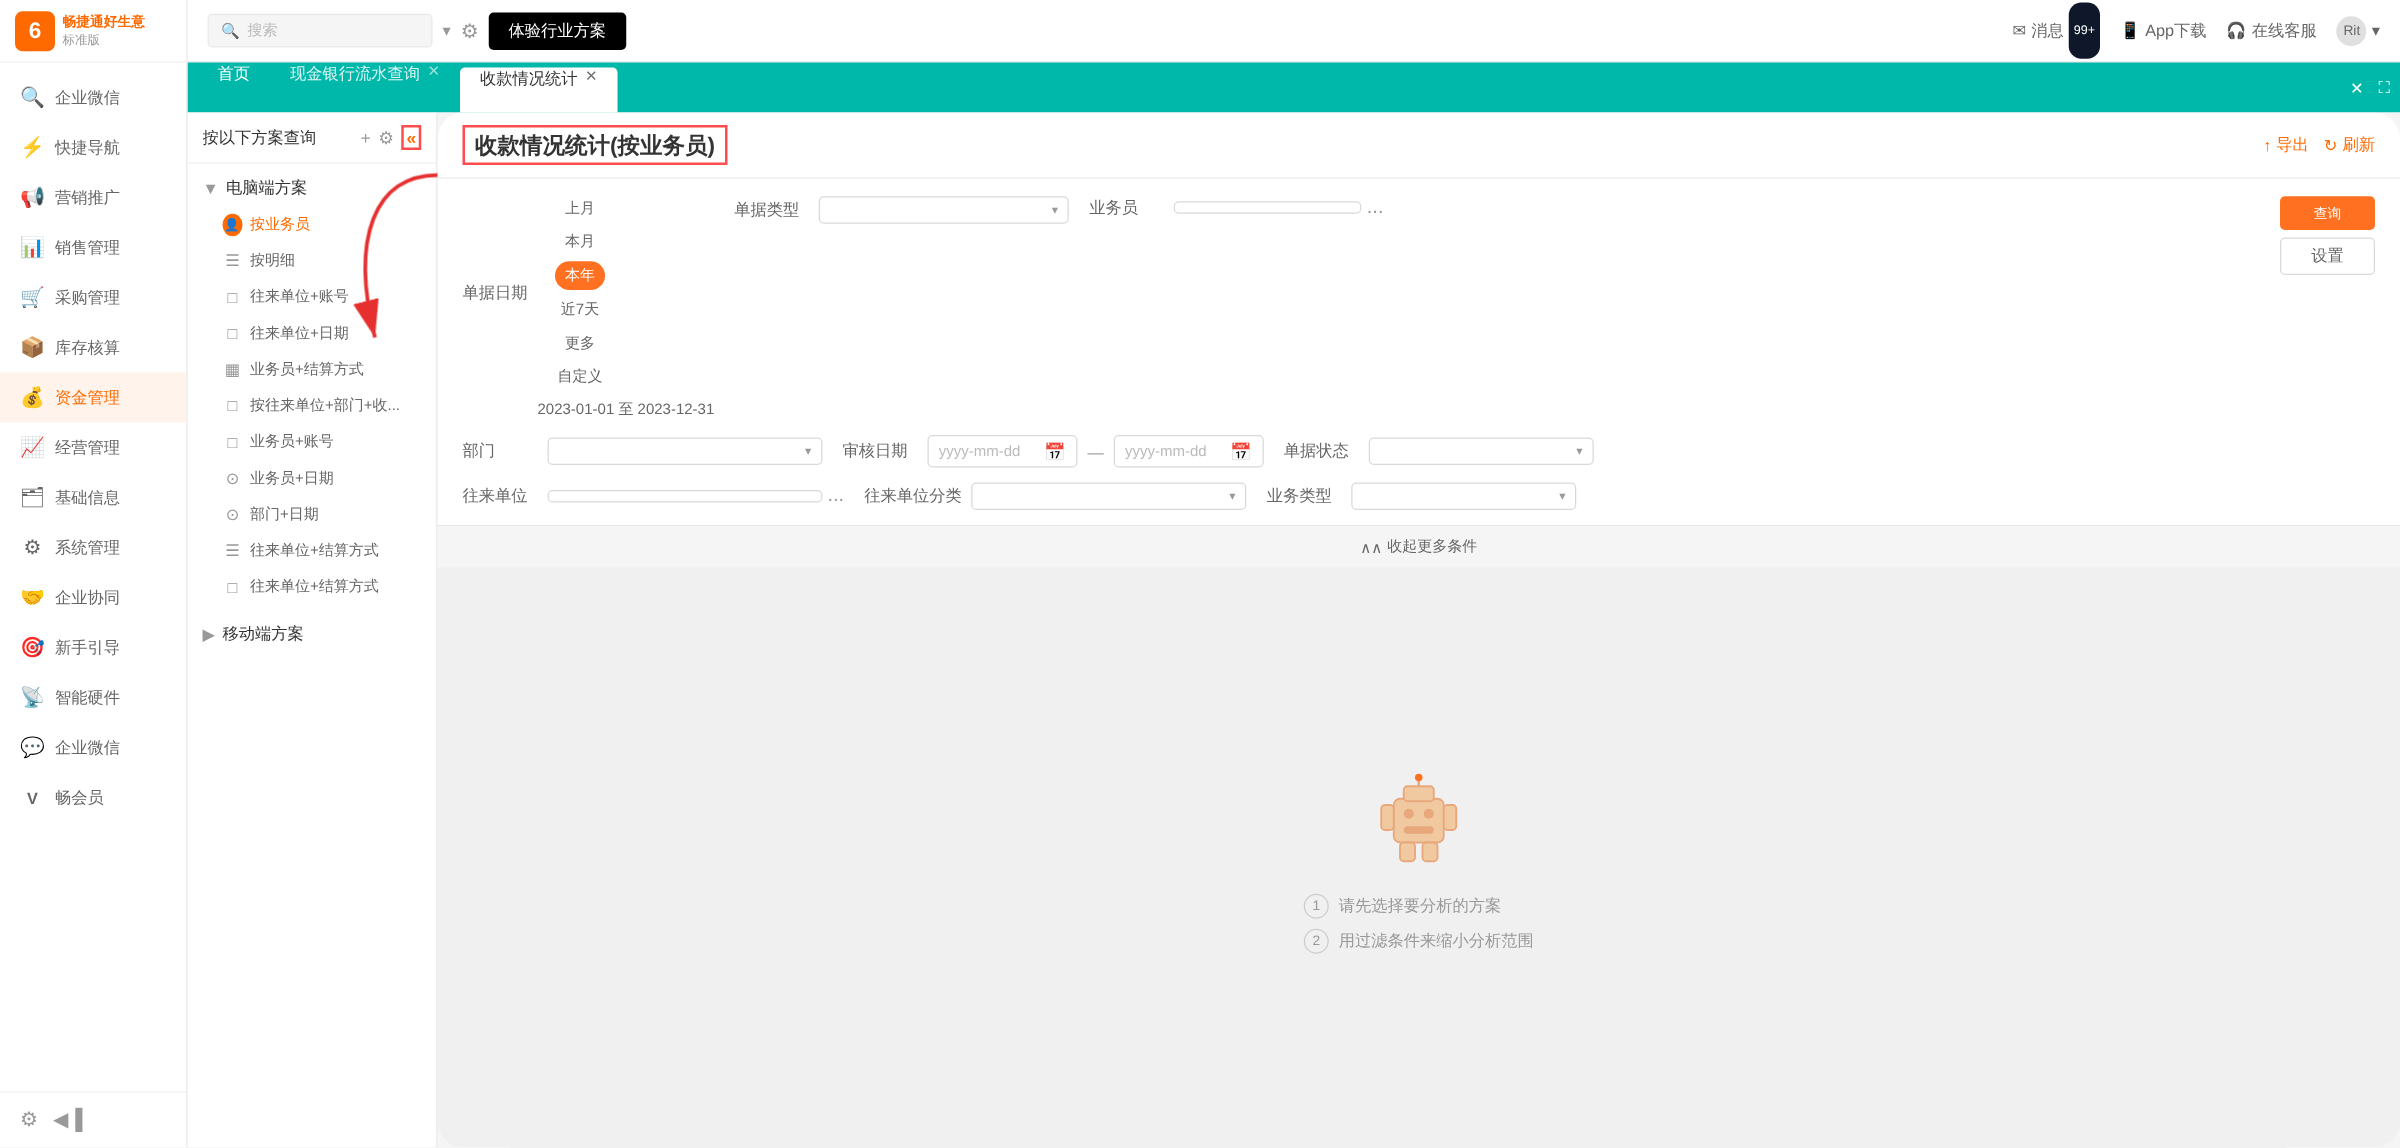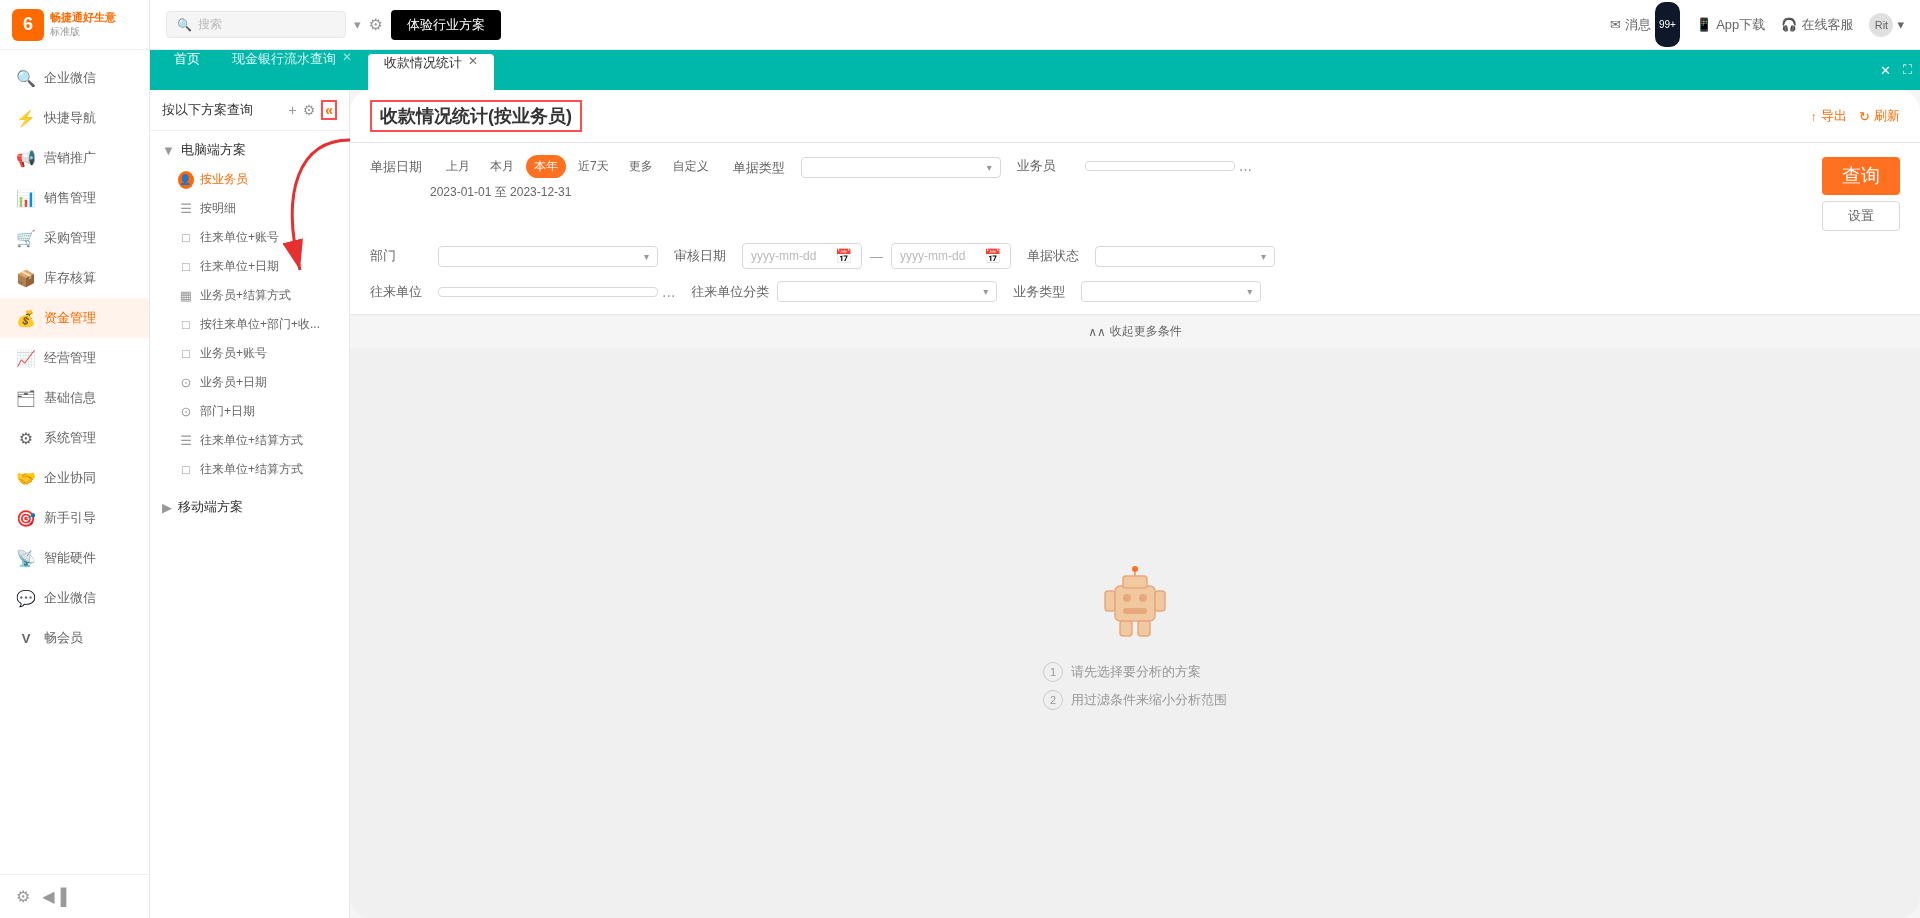--- a/index.html
+++ b/index.html
@@ -55,32 +55,32 @@
     
     .right-content { flex: 1; display: flex; flex-direction: column; overflow: hidden; border-radius: 21px; }
     .page-header { background: #fff; padding: 10px 20px; display: flex; align-items: center; justify-content: space-between; border-bottom: 1px solid #e8e8e8; }
     .page-title { font-size: 18px; font-weight: bold; color: #333; border: 2px solid #ff4d4f; padding: 2px 8px; display: inline-block; }
     .page-header-actions { display: flex; align-items: center; gap: 12px; }
     .action-btn { display: flex; align-items: center; gap: 4px; color: #ff6a00; cursor: pointer; font-size: 13px; }
 
     
     .filter-area { background: #fff; padding: 12px 20px; border-bottom: 1px solid #e8e8e8; }
     .filter-label { color: #666; font-size: 13px; min-width: 60px; flex-shrink: 0; }
-    .date-tabs { display: flex; align-items: flex-end; gap: 4px; }
+    .date-tabs { display: flex; align-items: center; gap: 4px; flex-direction: column; }
     .date-tab { padding: 3px 8px; border-radius: 3px; font-size: 12px; cursor: pointer; color: #666; }
     .date-tab.active { background: #ff7020; color: #fff; border-radius: 12px; }
     .filter-select { border: 1px solid #d9d9d9; border-radius: 4px; padding: 4px 8px; font-size: 12px; color: #333; min-width: 180px; display: flex; align-items: center; justify-content: space-between; cursor: pointer; background: #fff; }
     .filter-select .chevron { color: #999; font-size: 10px; }
     .filter-input { border: 1px solid #d9d9d9; border-radius: 4px; padding: 4px 8px; font-size: 12px; color: #999; min-width: 150px; background: #fff; }
     .dash { color: #999; }
     .calendar-icon { color: #999; cursor: pointer; font-size: 14px; }
     .dots-btn { color: #999; cursor: pointer; font-size: 16px; }
 
     
-    .query-btn { background: #ff7020; color: #fff; border: none; border-radius: 4px; padding: 6px 20px; font-size: 19px; cursor: pointer; }
+    .query-btn { background: #ff7020; color: #fff; border: none; border-radius: 4px; padding: 6px 20px; font-size: 11px; cursor: pointer; }
     .set-btn { border: 1px solid #d9d9d9; color: #666; background: #fff; border-radius: 4px; padding: 5px 24px; font-size: 13px; cursor: pointer; }
 
     
     .collapse-bar { background: #f5f5f5; padding: 8px; display: flex; justify-content: center; }
     .collapse-btn { color: #666; font-size: 12px; cursor: pointer; display: flex; align-items: center; gap: 4px; }
 
     
     .content-area { flex: 1; background: #f0f0f0; display: flex; align-items: center; justify-content: center; }
     .empty-state { display: flex; flex-direction: column; align-items: center; gap: 16px; }
     .empty-tips { display: flex; flex-direction: column; gap: 8px; }

